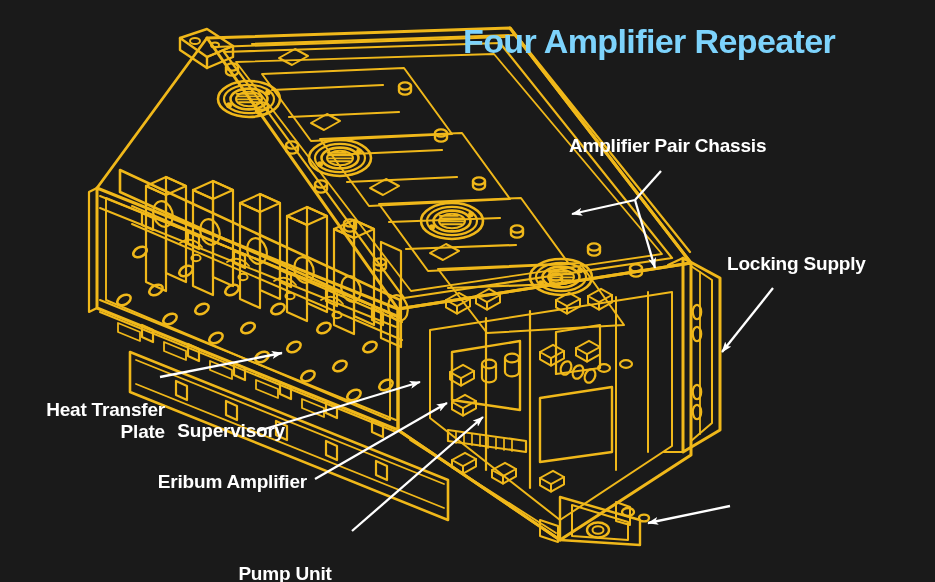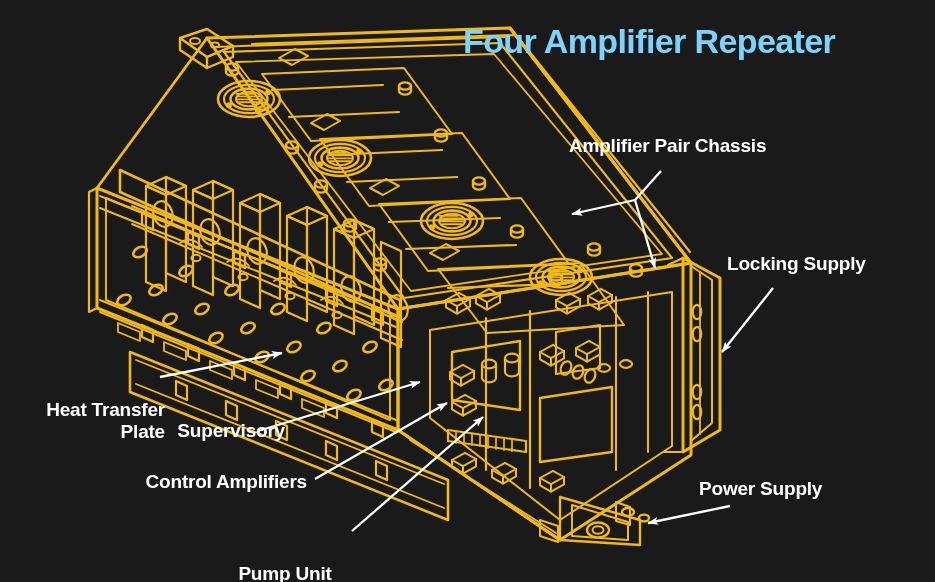--- a/index.html
+++ b/index.html
@@ -371,20 +371,19 @@
 
   <div class="lbl lalign" style="left:569px; top:135px;">Amplifier Pair Chassis</div>
 
   <div class="lbl lalign" style="left:727px; top:253px;">Locking Supply</div>
 
   <div class="lbl ralign" style="left:12px; top:359px; width:153px;margin-top:40px;">Heat Transfer
 Plate</div>
 
   <div class="lbl ralign" style="left:0px; top:420px; width:249px;padding-left:36px;">Supervisory</div>
 
-  <div class="lbl ralign" style="left:0px; top:471px; width:307px;">Control Amplifiers</div>
+  <div class="lbl ralign" style="left:0px; top:471px; width:307px;">Eribum Amplifier</div>
 
   <div class="lbl calign" style="left:185px; top:519px; width:200px;">Pump Unit
 Control Circuit</div>
 
-  <div class="lbl lalign" style="left:699px; top:478px;">Power Supply</div>
 
 </div>
 
 </body></html>

